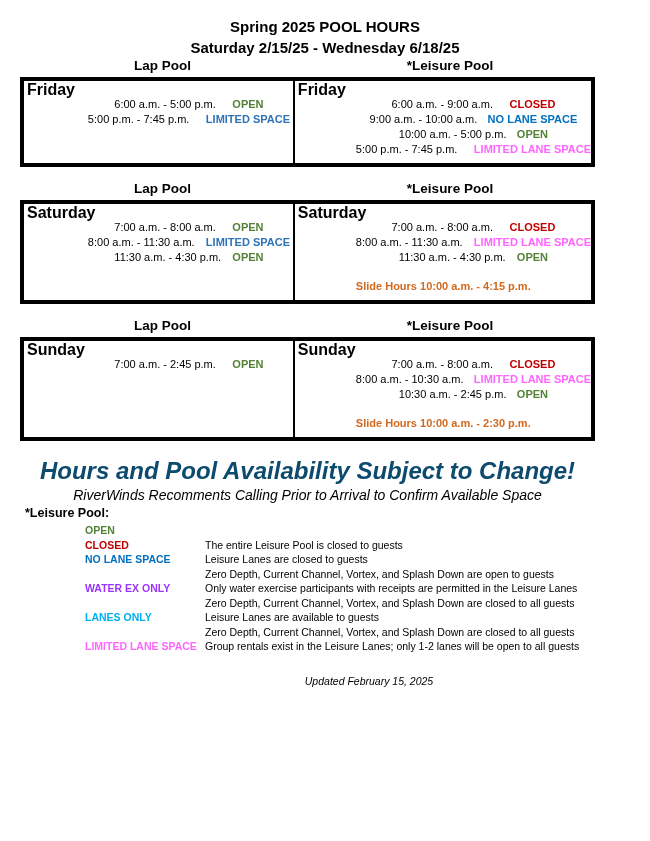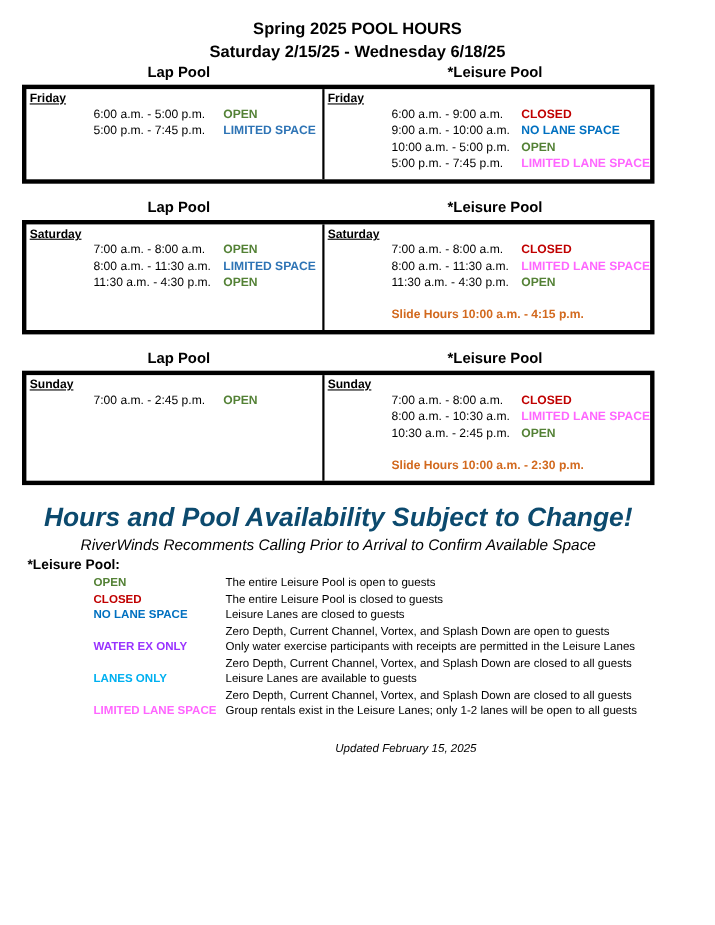--- a/index.html
+++ b/index.html
@@ -26,25 +26,24 @@
 
   .pool-table {
     display: flex; margin-left: 20px; width: 567px;
     border: 4px solid #000; background: #fff;
   }
   .cell { box-sizing: border-box; padding-bottom: 6px; }
   .cell-left  { width: 281px; border-right: 2px solid #000; }
   .cell-right { flex: 1; }
 
   .day {
-    font-weight: bold; font-size: 11px; line-height: 14px;
+    font-weight: bold; font-size: 16px; line-height: 14px;
     padding: 2px 0 0 3px;
-    text-decoration: underline;
-  }
-  .row { display: flex; font-size: 11px; line-height: 15px; padding-left: 61px; }
+  }
+  .row { display: flex; font-size: 11px; line-height: 15px; padding-left: 61px; justify-content: center; }
   .time { width: 118px; }
   .status { font-weight: bold; white-space: nowrap; }
   .slide {
     margin-top: 14px; padding-left: 61px;
     font-weight: bold; font-size: 11px; line-height: 15px;
   }
 
   .notice-heading {
     margin-left: 20px; width: 575px; text-align: center;
     margin-top: 16px;
@@ -193,21 +192,20 @@
     </div>
   </div>
 
   <div class="notice-heading" style="color: #0c4a6e;">Hours and Pool Availability Subject to Change!</div>
   <div class="notice-sub">RiverWinds Recomments Calling Prior to Arrival to Confirm Available Space</div>
 
   <div class="legend-title">*Leisure Pool:</div>
   <div class="legend" id="legend-rows">
       <div class="legend-row">
         <span class="legend-label" style="color: rgb(83, 129, 53);">OPEN</span>
-        <span class="legend-desc">The entire Leisure Pool is open to guests</span>
       </div>
       <div class="legend-row">
         <span class="legend-label" style="color: rgb(192, 0, 0);">CLOSED</span>
         <span class="legend-desc">The entire Leisure Pool is closed to guests</span>
       </div>
       <div class="legend-row">
         <span class="legend-label" style="color: rgb(0, 112, 192);">NO LANE SPACE</span>
         <span class="legend-desc">Leisure Lanes are closed to guests</span>
       </div>
       <div class="legend-row">

